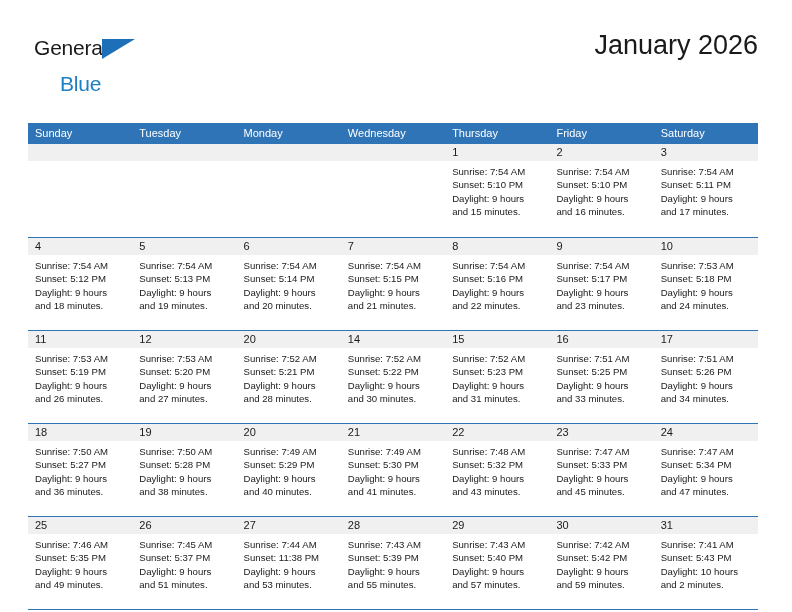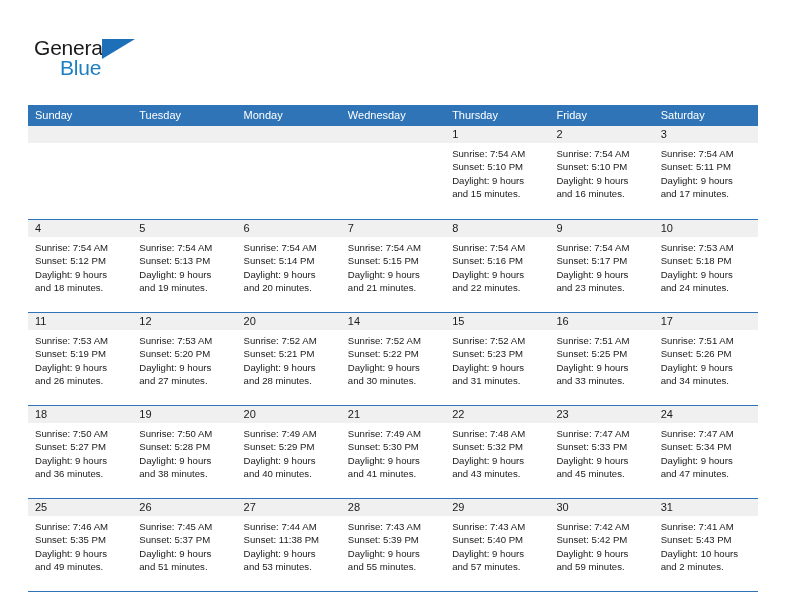--- a/index.html
+++ b/index.html
@@ -41,21 +41,21 @@
     left: 0;
     top: 0;
     font-size: 21px;
     letter-spacing: -0.2px;
     color: #1a1a1a;
     font-family: "Liberation Sans", sans-serif;
   }
   .brand-blue {
     position: absolute;
     left: 26px;
-    top: 20px;
+    top: 36px;
     font-size: 21px;
     letter-spacing: -0.2px;
     color: #1d7fc3;
     font-family: "Liberation Sans", sans-serif;
   }
   .brand-tri {
     position: absolute;
     left: 68px;
     top: 3px;
     width: 0;
@@ -81,21 +81,21 @@
     color: #1a1a1a;
     line-height: 22px;
     margin-top: 6px;
     white-space: nowrap;
   }
 
   
   .calendar {
     position: absolute;
     left: 28px;
-    top: 105px;
+    top: 123px;
     width: 730px;
   }
   .weekday-row {
     display: flex;
     background: #2e74b7;
     height: 21px;
   }
   .weekday {
     flex: 1 1 0;
     color: #ffffff;
@@ -151,20 +151,21 @@
 
 <div class="page">
 
   <div class="header">
     <div class="brand">
       <span class="brand-general">General</span>
       <span class="brand-tri"></span>
       <span class="brand-blue">Blue</span>
     </div>
     <div class="title-block">
+      <div class="cal-title">January 2026</div>
     </div>
   </div>
 
   <div class="calendar">
     <div class="weekday-row">
       <div class="weekday">Sunday</div>
       <div class="weekday">Tuesday</div>
       <div class="weekday">Monday</div>
       <div class="weekday">Wednesday</div>
       <div class="weekday">Thursday</div>

